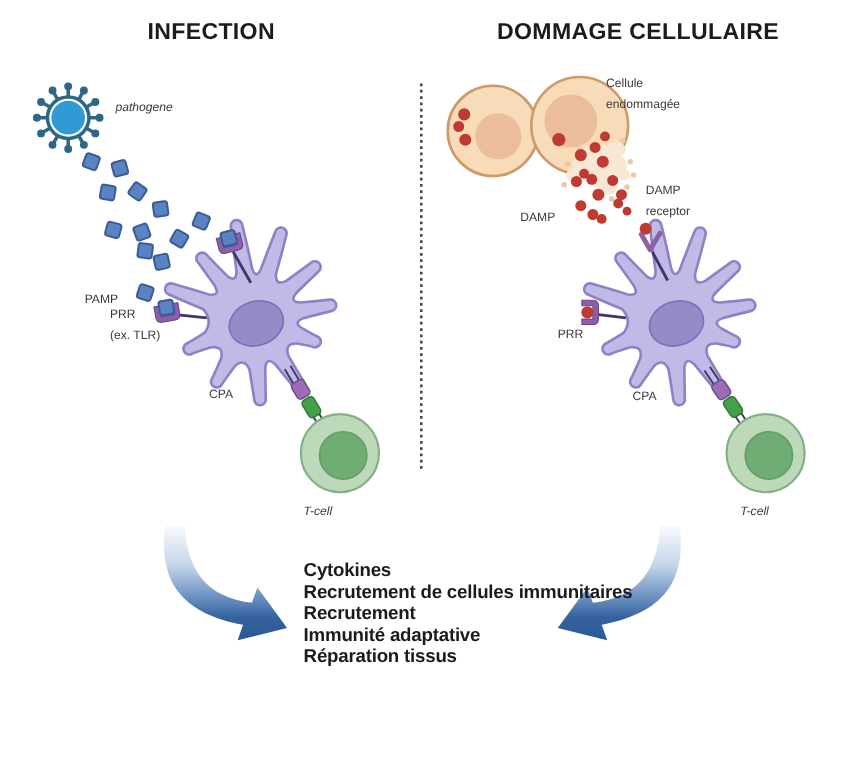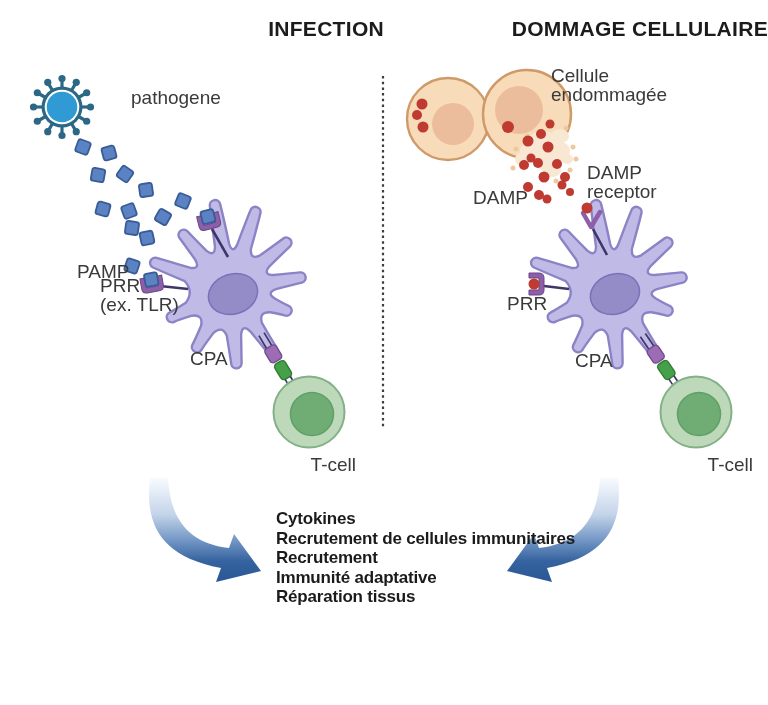--- a/index.html
+++ b/index.html
@@ -3,27 +3,27 @@
 <meta charset="utf-8">
 <style>
   html,body{margin:0;padding:0;background:#fff;}
   .stage{
     position:relative;width:768px;height:705px;background:#ffffff;overflow:hidden;
     font-family:"Liberation Sans", sans-serif;
   }
   .stage svg{position:absolute;left:0;top:0;}
   .title{
     position:absolute;top:17px;font-size:21px;font-weight:bold;color:var(--text-dark,#161616);
-    text-align:right;letter-spacing:.3px;white-space:nowrap;
+    text-align:center;letter-spacing:.3px;white-space:nowrap;
   }
   .lbl{
-    position:absolute;font-size:19px;line-height:18.5px;color:var(--label-gray,#3a3a3a);
+    position:absolute;font-size:11px;line-height:18.5px;color:var(--label-gray,#3a3a3a);
     white-space:nowrap;
   }
-  .lbl.center{text-align:right;}
+  .lbl.center{text-align:left;font-style:italic;}
   .outcomes{
     position:absolute;left:276px;top:509px;font-size:17px;line-height:19.5px;
     font-weight:bold;color:var(--text-dark,#1b1b1b);letter-spacing:-0.2px;white-space:nowrap;
   }
 </style>
 </head>
 <body>
 
 <div class="stage">
 
@@ -190,21 +190,21 @@
       <circle cx="699" cy="414" r="21.5" style="fill:var(--tcell-nucleus);stroke:var(--tcell-nucleus-stroke);" stroke-width="1.5"></circle>
     </g>
 
     <use href="#arrowL" fill="url(#arrowGrad)"></use>
     <use href="#arrowL" fill="url(#arrowGrad)" transform="translate(768 0) scale(-1 1)"></use>
   </svg>
 
   <div class="title" style="left:0;width:384px;">INFECTION</div>
   <div class="title" style="left:392px;width:376px;">DOMMAGE CELLULAIRE</div>
 
-  <div class="lbl" style="left:131px;top:89px;">pathogene</div>
+  <div class="lbl" style="left:105px;top:89px;font-style:italic;">pathogene</div>
   <div class="lbl" style="left:77px;top:235px;margin-top:28px;">PAMP</div>
   <div class="lbl" style="left:100px;top:277px;">
     <div>PRR</div>
     <div>(ex. TLR)</div>
   </div>
   <div class="lbl" style="left:190px;top:350px;">CPA</div>
   <div class="lbl center" style="left:276px;top:456px;width:80px;">T-cell</div>
 
   <div class="lbl" style="left:551px;top:67px;">
     <div>Cellule</div>

